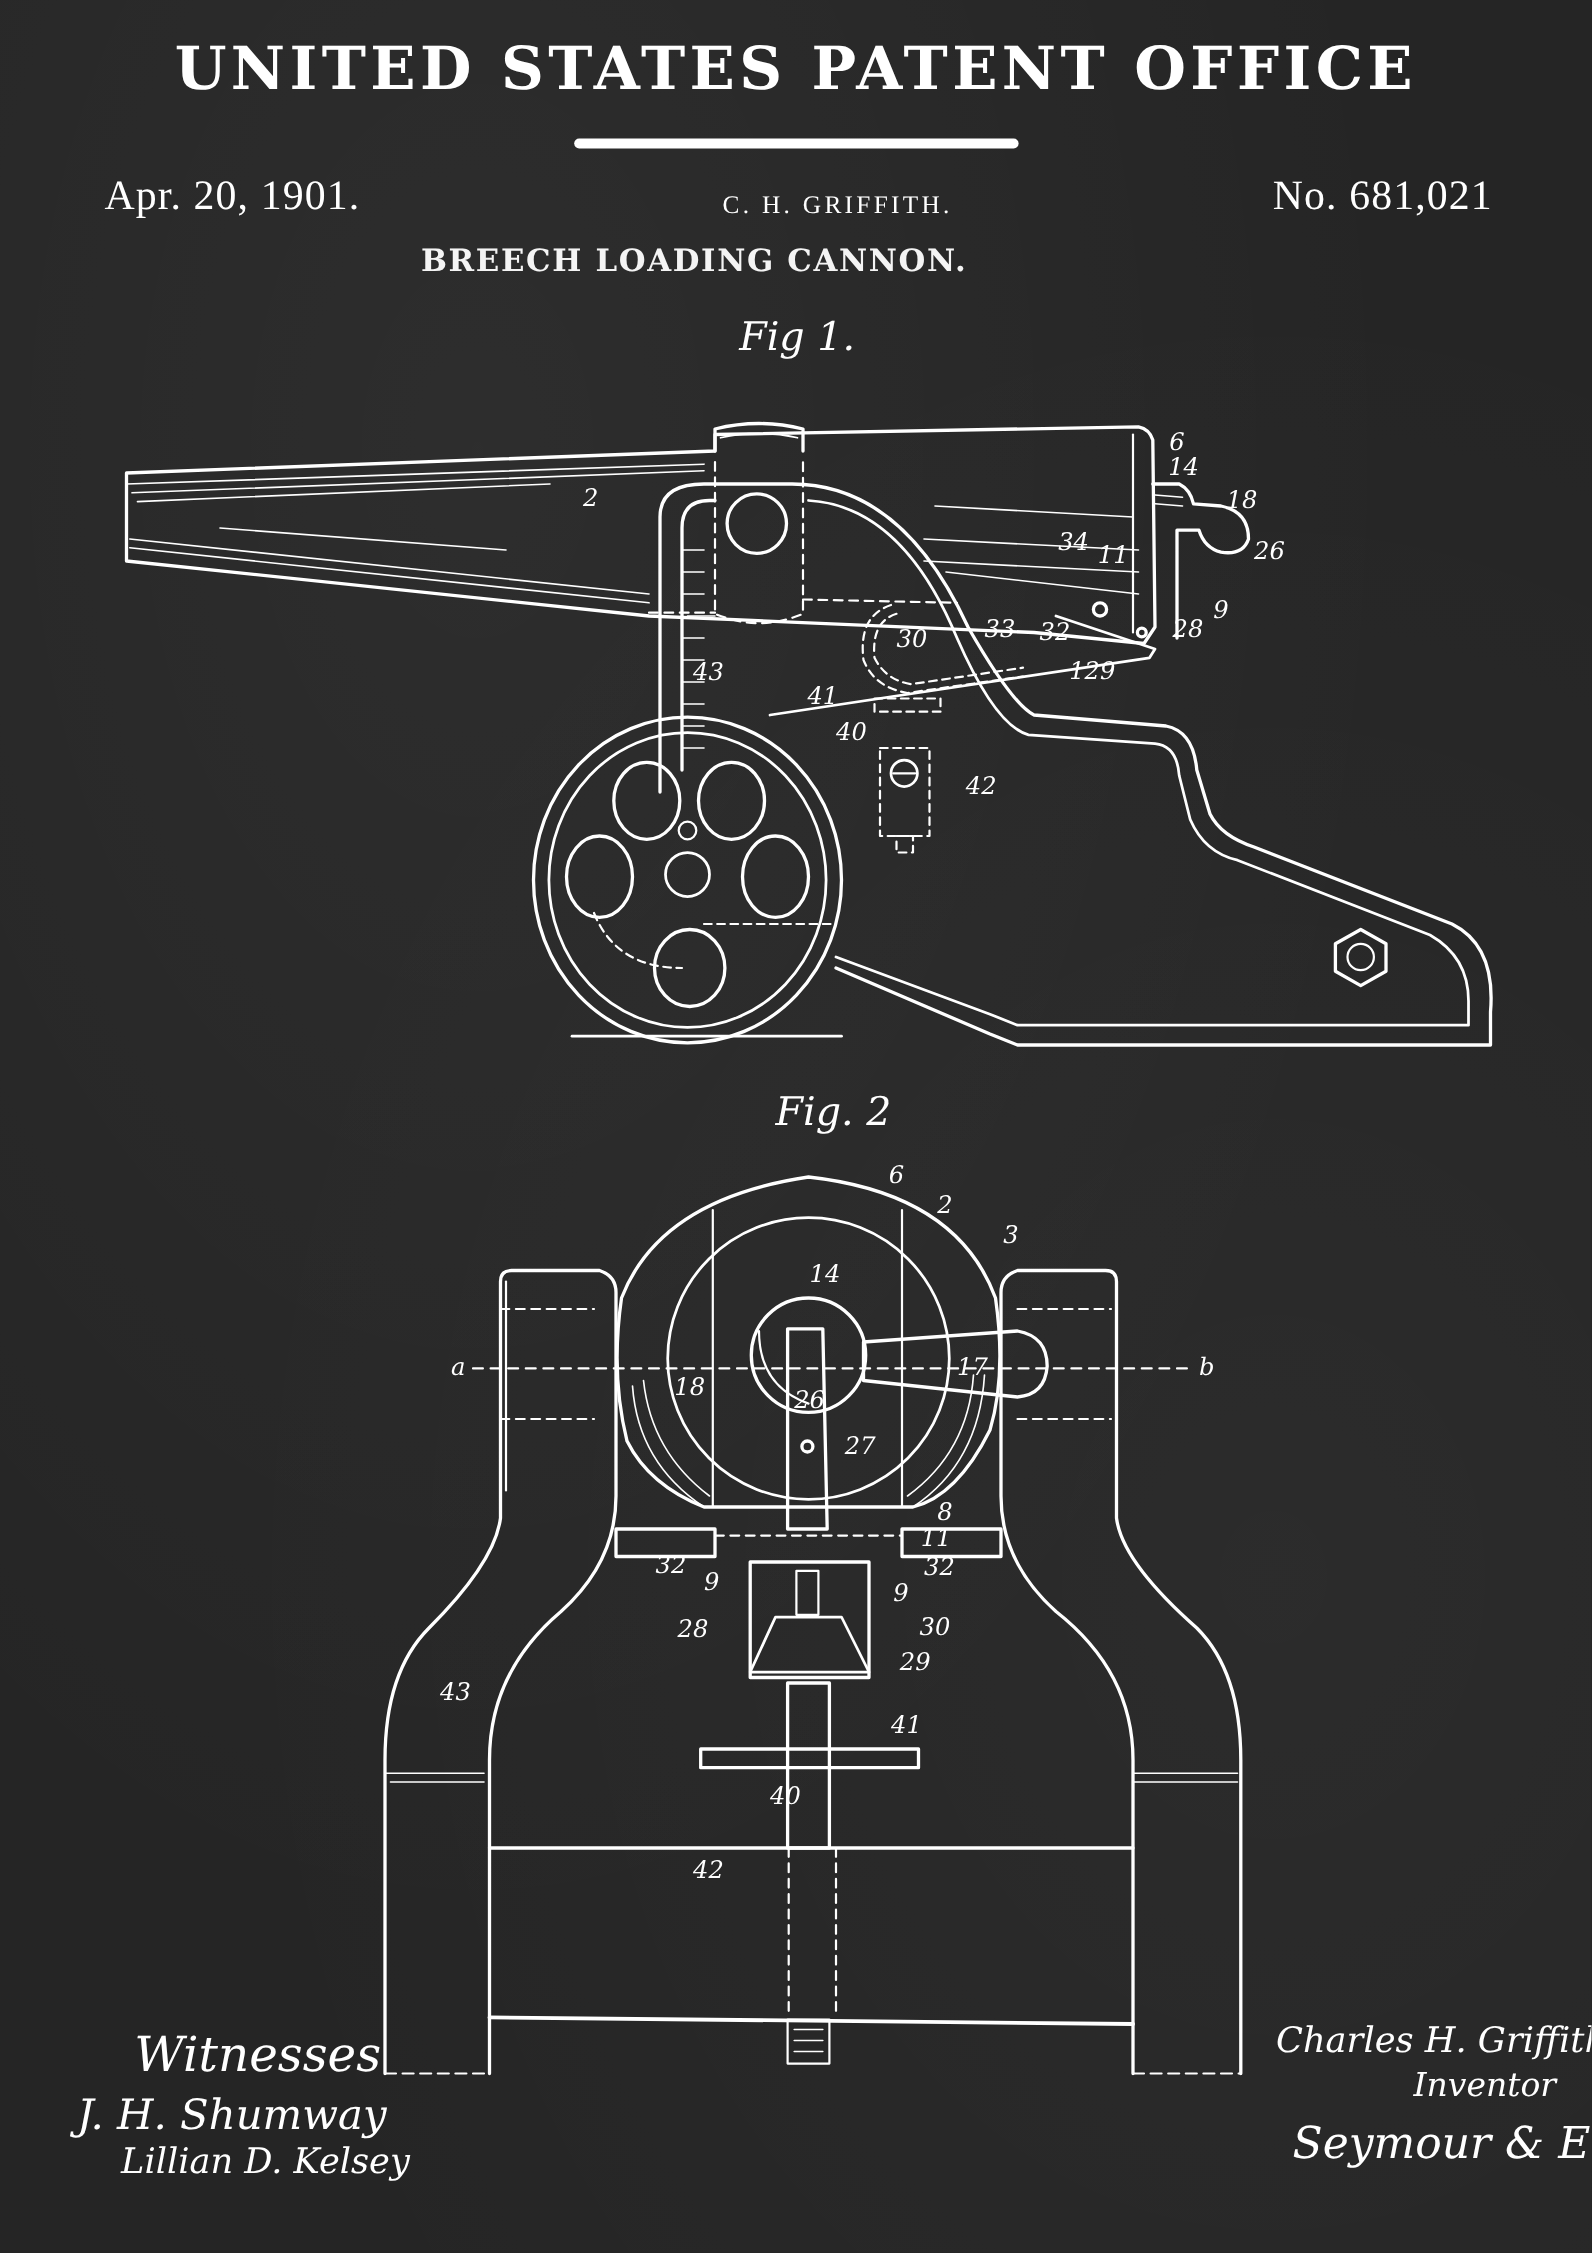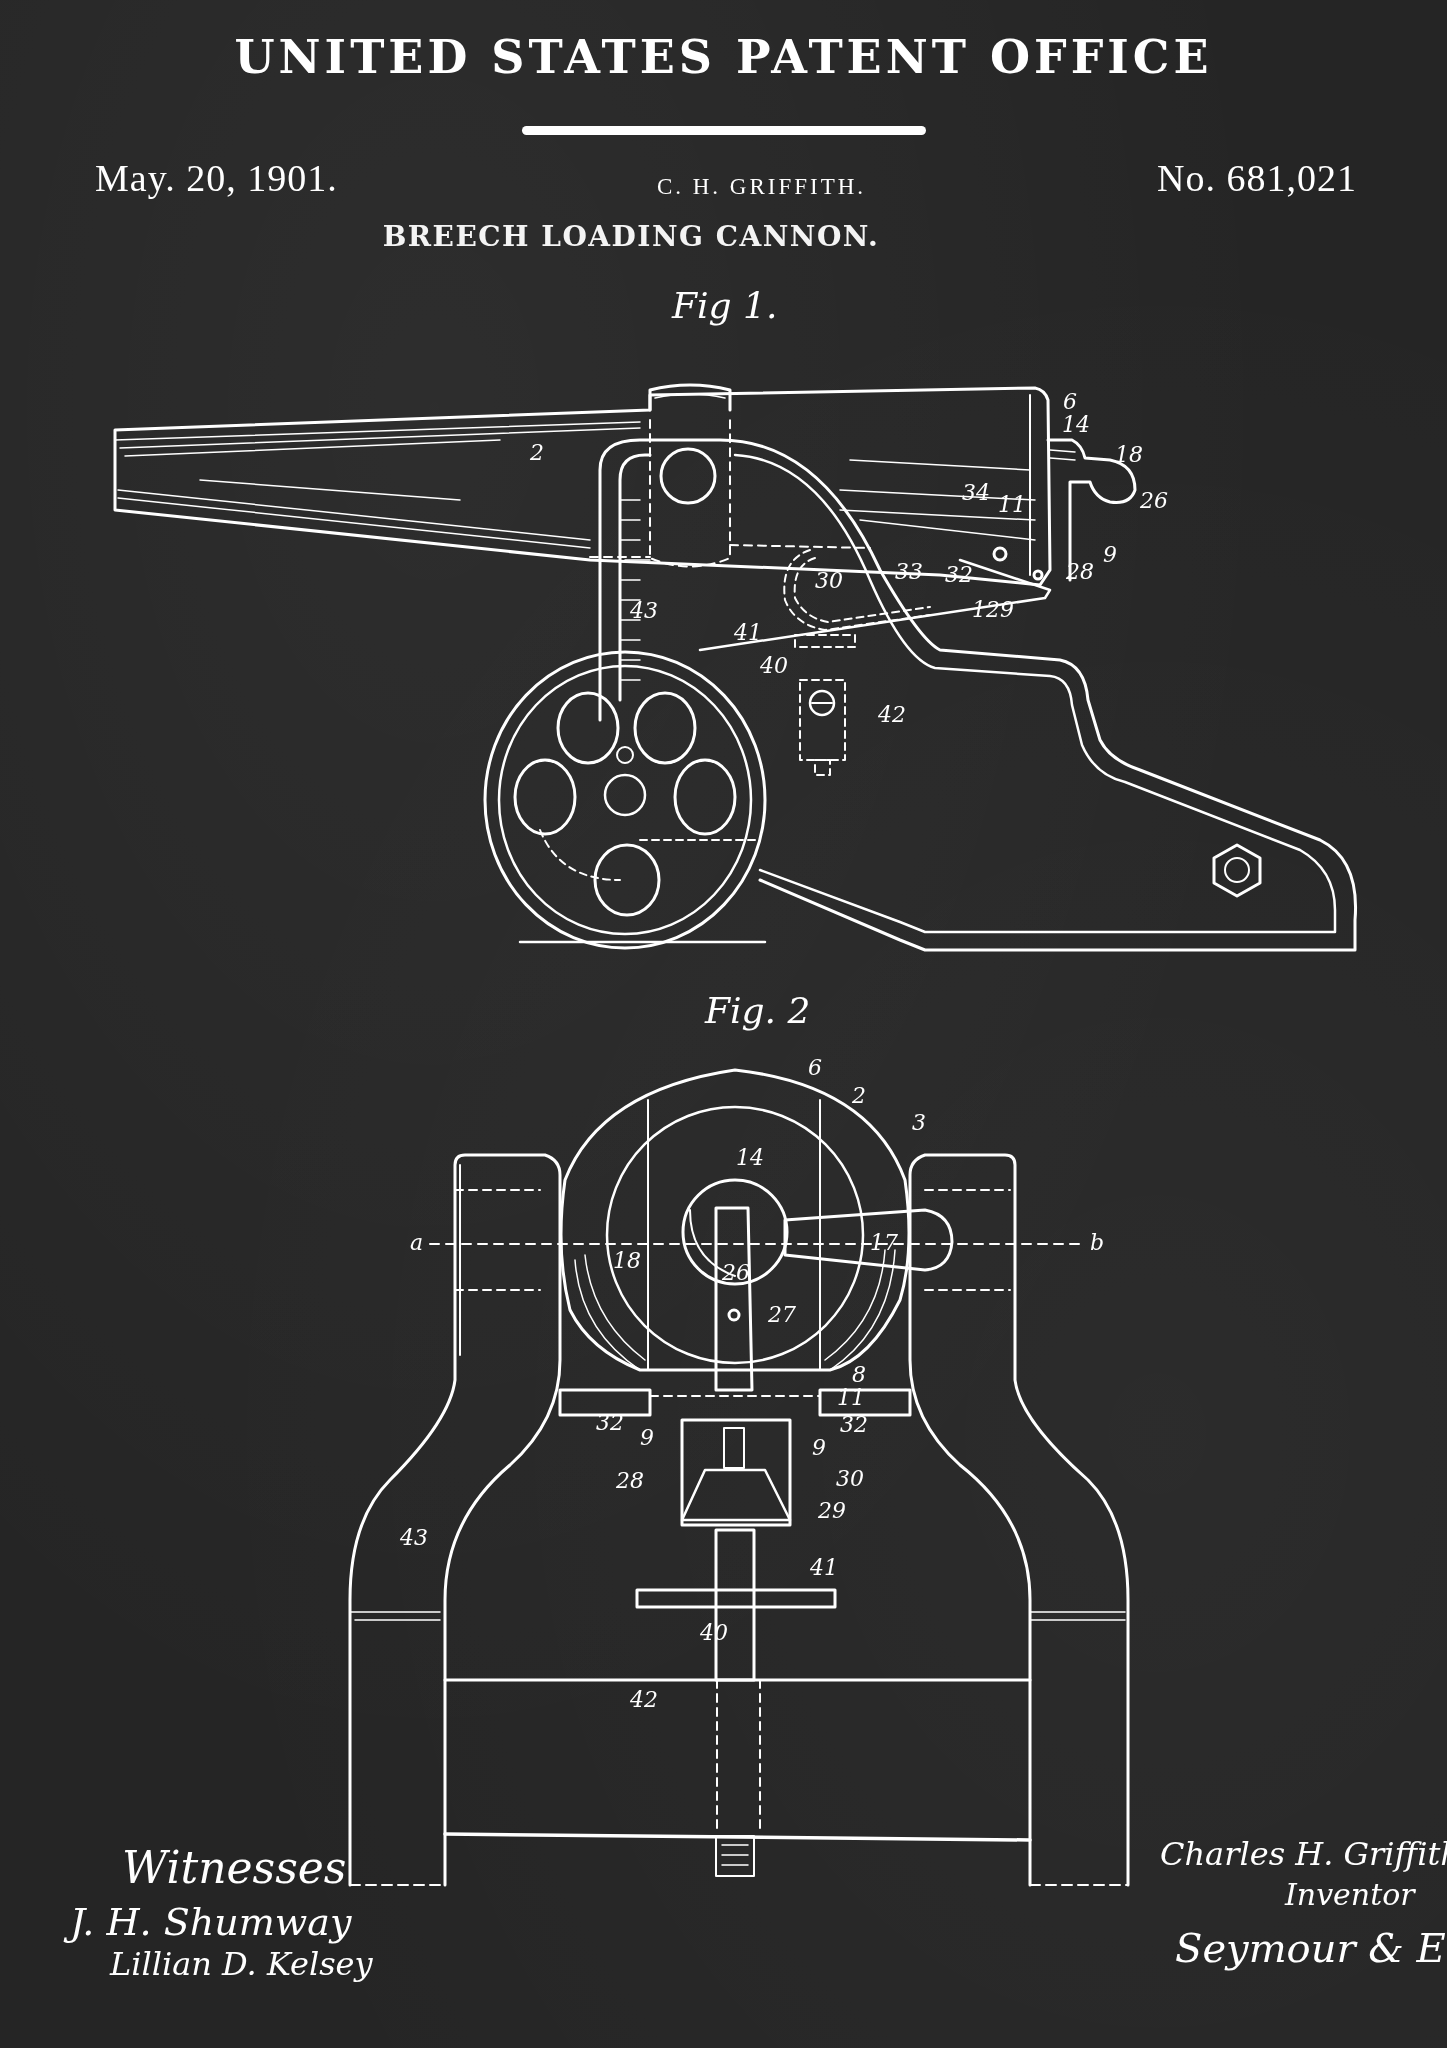--- a/index.html
+++ b/index.html
@@ -3,40 +3,40 @@
 <meta charset="utf-8">
 <style>
   html,body{margin:0;padding:0;}
   body{width:1447px;height:2048px;background:#262626;overflow:hidden;position:relative;
     font-family:"DejaVu Serif","Liberation Serif",serif;color:#f4f4f4;}
   .bg{position:absolute;inset:0;background:
      radial-gradient(ellipse at 30% 20%,rgba(255,255,255,0.04),transparent 60%),
      radial-gradient(ellipse at 80% 70%,rgba(255,255,255,0.03),transparent 60%),
      #252525;}
   .title{position:absolute;top:30px;left:0;width:1447px;text-align:center;
-    font-family:"DejaVu Serif",serif;font-weight:bold;font-size:46px;letter-spacing:4px;color:#fff;}
+    font-family:"DejaVu Serif",serif;font-weight:bold;font-size:54px;letter-spacing:4px;color:#fff;}
   .rule{position:absolute;top:126px;left:522px;width:404px;height:9px;background:#fff;border-radius:5px;}
   .meta{position:absolute;top:156px;font-size:38px;color:#fff;font-family:"Liberation Serif",serif;letter-spacing:1px;}
   .meta.date{left:95px;}
   .meta.no{right:90px;}
   .meta.inv{left:0;width:1447px;text-align:center;font-size:23px;top:174px;letter-spacing:3px;padding-left:38px;}
   .subtitle{position:absolute;top:220px;left:0;width:1262px;text-align:center;font-weight:bold;
     font-size:28px;letter-spacing:1.5px;font-family:"DejaVu Serif",serif;}
   svg{position:absolute;left:0;top:0;}
   .lbl{font-family:"DejaVu Serif",serif;font-style:italic;fill:#fff;}
   .sig{font-family:"DejaVu Serif",serif;font-style:italic;fill:#fff;}
 </style>
 </head>
 <body>
 
 <div class="bg"></div>
 
 <div class="title">UNITED STATES PATENT OFFICE</div>
 <div class="rule"></div>
-<div class="meta date">May. 20, 1901.</div>
+<div class="meta date">Apr. 20, 1901.</div>
 <div class="meta inv">C. H. GRIFFITH.</div>
 <div class="meta no">No. 681,021</div>
 <div class="subtitle">BREECH LOADING CANNON.</div>
 
 <svg width="1447" height="2048" fill="none" stroke="#fff" stroke-width="3" stroke-linecap="round" stroke-linejoin="round">
   <text class="lbl" x="672" y="318" font-size="36" stroke="none">Fig 1.</text>
 
   <g>
     <path d="M115 430 L650 410 L650 395 L1035 388 Q1045 390 1048 400 L1050 570 L1040 585 L940 575 L590 560 L115 510 Z"></path>
     <path d="M115 440 L640 422" stroke-width="1.5"></path>

